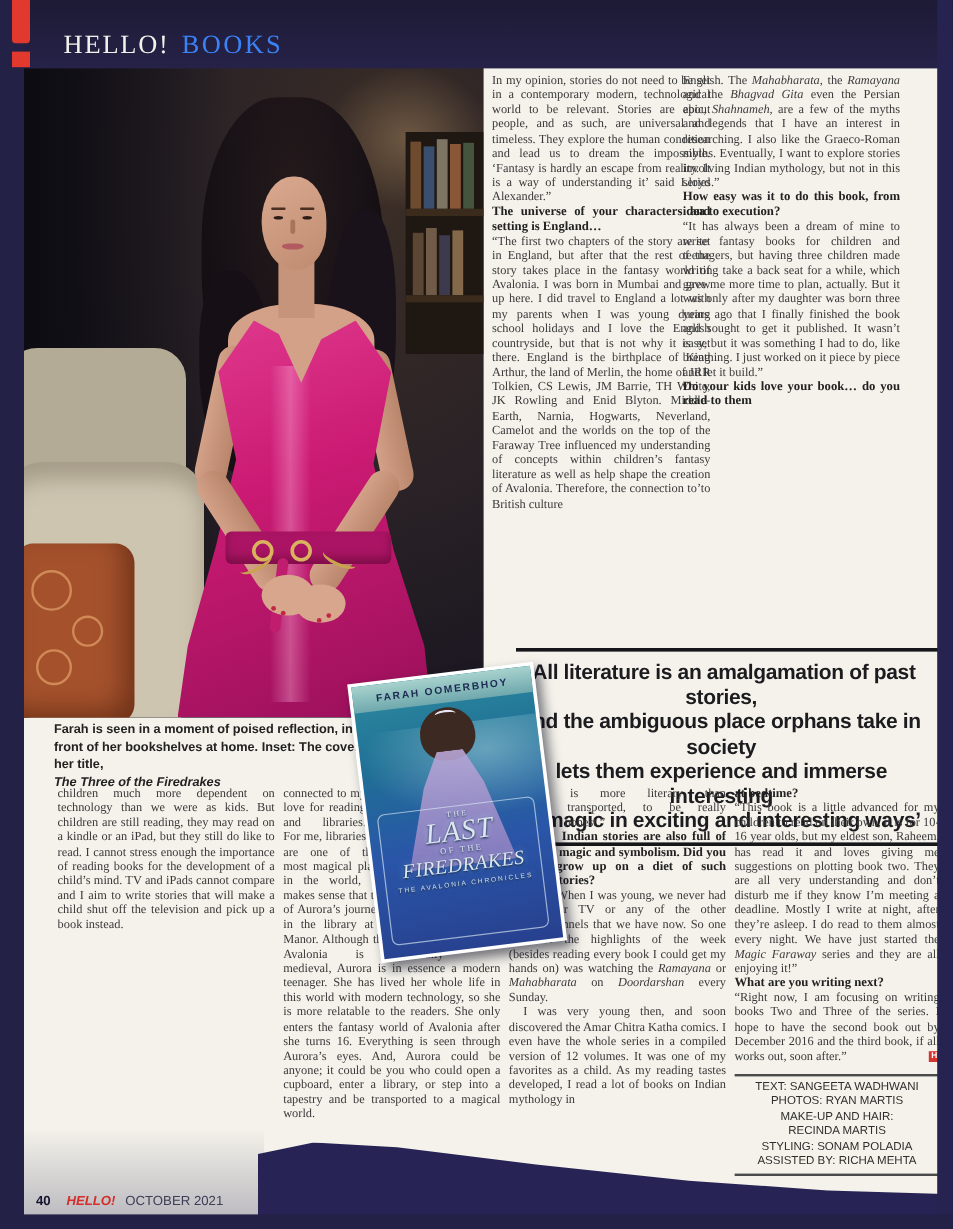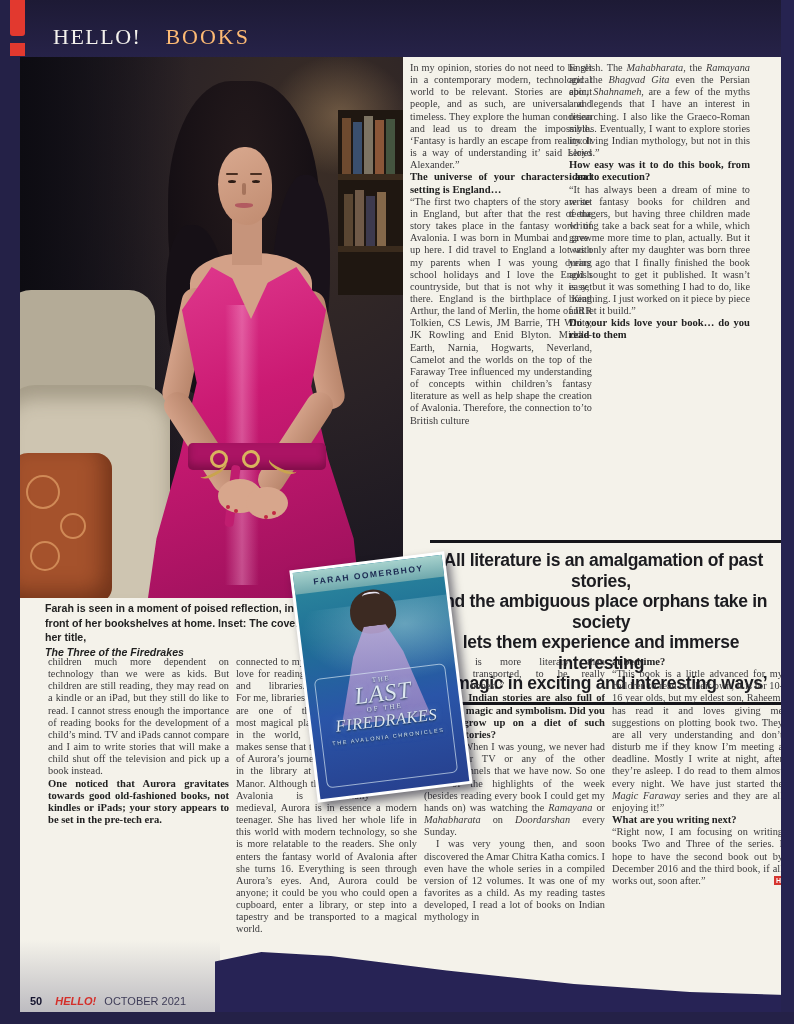--- a/index.html
+++ b/index.html
@@ -15,21 +15,21 @@
   .edge-left{position:absolute;left:0;top:0;width:20px;height:1024px;background:#242147;z-index:8;}
   .edge-bottom{position:absolute;left:0;top:1012px;width:794px;height:12px;background:#242147;z-index:8;}
   .navy-band{position:absolute;left:215px;top:944px;width:579px;height:80px;background:#272355;z-index:4;
      clip-path:polygon(0 22%,8% 10%,20% 15%,40% 33%,62% 50%,82% 60%,100% 64%,100% 100%,0 100%);}
   
   .hdr{position:absolute;left:0;top:0;width:794px;height:57px;z-index:9;}
   .excl-bar{position:absolute;left:10px;top:0;width:15px;height:36px;background:#e2392f;border-radius:0 0 3px 3px;}
   .excl-dot{position:absolute;left:10px;top:43px;width:15px;height:13px;background:#e2392f;}
   .brand{position:absolute;left:53px;top:24px;font-family:"Liberation Serif",serif;font-size:22px;
          letter-spacing:1.5px;color:#f3f1ec;font-weight:400;}
-  .section{color:#fdba74;margin-left:24px;letter-spacing:2px;}
+  .section{color:#3b82f6;margin-left:10px;letter-spacing:2px;}
   
   .photo{position:absolute;left:20px;top:55px;width:383px;height:543px;overflow:hidden;z-index:2;
      background:radial-gradient(ellipse at 78% 18%, #3b2e26 0%, #2a2226 40%, #181520 75%, #121018 100%);}
   .photo *{position:absolute;}
   .ph-darkleft{left:0;top:0;width:45%;height:100%;background:linear-gradient(to right,#0d0c12,rgba(13,12,18,0));}
   .ph-glow{left:250px;top:0;width:140px;height:120px;background:radial-gradient(closest-side,rgba(210,170,120,.35),rgba(0,0,0,0));}
   .shelf{left:318px;top:55px;width:65px;height:185px;background:#1f1711;}
   .shelf .board{left:0;width:65px;height:6px;background:#3a2b1d;}
   .sp{width:9px;position:absolute;}
   .sofa-back{left:-15px;top:235px;width:150px;height:190px;background:#b4ab97;border-radius:26px;}
@@ -224,21 +224,20 @@
         <div class="qline">‘All literature is an amalgamation of past stories,</div>
         <div class="qline">and the ambiguous place orphans take in society</div>
         <div class="qline">lets them experience and immerse interesting</div>
         <div class="qline">in magic in exciting and interesting ways’</div>
       </div>
     <div class="qrule b"></div>
   </div>
 
   <div class="col botA">
       <p class="body">children much more dependent on technology than we were as kids. But children are still reading, they may read on a kindle or an iPad, but they still do like to read. I cannot stress enough the importance of reading books for the development of a child’s mind. TV and iPads cannot compare and I aim to write stories that will make a child shut off the television and pick up a book instead.</p>
-      <p class="head">One noticed that Aurora gravitates towards good old-fashioned books, not kindles or iPads; your story appears to be set in the pre-tech era.</p>
     </div>
   <div class="col botB">
     <div class="spacerR"></div>
     <div>
         <p class="body">connected to my love for reading and libraries.  For me, libraries are one of the most magical places in the world, so it makes sense that the start of Aurora’s journey begins in the library at Redstone Manor. Although the world of Avalonia is essentially medieval, Aurora is in essence a modern teenager. She has lived her whole life in this world with modern technology, so she is more relatable to the readers. She only enters the fantasy world of Avalonia after she turns 16. Everything is seen through Aurora’s eyes. And, Aurora could be anyone; it could be you who could open a cupboard, enter a library, or step into a tapestry and be transported to a magical world.</p>
       </div>
   </div>
   <div class="col botC">
     <div class="spacerL"></div>
     <div>
@@ -247,20 +246,28 @@
         <p class="body">“When I was young, we never had Star TV or any of the other channels that we have now. So one of the highlights of the week (besides reading every book I could get my hands on) was watching the <i>Ramayana</i> or <i>Mahabharata</i> on <i>Doordarshan</i> every Sunday.</p>
         <p class="body ind">I was very young then, and soon discovered the Amar Chitra Katha comics. I even have the whole series in a compiled version of 12 volumes. It was one of my favorites as a child. As my reading tastes developed, I read a lot of books on Indian mythology in</p>
       </div>
   </div>
   <div class="col botD">
     <div>
         <p class="head">at bedtime?</p>
         <p class="body">“This book is a little advanced for my children to read on their own, it is for 10-16 year olds, but my eldest son, Raheem, has read it and loves giving me suggestions on plotting book two. They are all very understanding and don’t disturb me if they know I’m meeting a deadline. Mostly I write at night, after they’re asleep.  I do read to them almost every night. We have just started the <i>Magic Faraway</i> series and they are all enjoying it!”</p>
         <p class="head">What are you writing next?</p>
         <p class="body endwrap">“Right now, I am focusing on writing books Two and Three of the series. I hope to have the second book out by December 2016 and the third book, if all works out, soon after.”<span class="endmark">H</span></p>
+      </div>
+    <div class="credits" id="credits">
+        <div>TEXT: SANGEETA WADHWANI</div>
+        <div>PHOTOS: RYAN MARTIS</div>
+        <div>MAKE-UP AND HAIR:</div>
+        <div>RECINDA MARTIS</div>
+        <div>STYLING: SONAM POLADIA</div>
+        <div>ASSISTED BY: RICHA MEHTA</div>
       </div>
   </div>
 
   <div class="cover">
     <div class="cover-in">
       <div class="cov-author">FARAH OOMERBHOY</div>
       <div class="cov-mist"></div>
       <div class="cov-hair"></div>
       <div class="cov-tiara"></div>
       <div class="cov-dress"></div>
@@ -269,18 +276,18 @@
         <div class="ct-the">THE</div>
         <div class="ct-main">LAST</div>
         <div class="ct-of">OF THE</div>
         <div class="ct-fire">FIREDRAKES</div>
         <div class="ct-series">THE AVALONIA CHRONICLES</div>
       </div>
     </div>
   </div>
 
   <div class="footer">
-    <span class="f-page">50</span>
+    <span class="f-page">40</span>
     <span class="f-brand">HELLO!</span>
     <span class="f-issue">OCTOBER 2021</span>
   </div>
 
 </div>
 
 </body></html>

